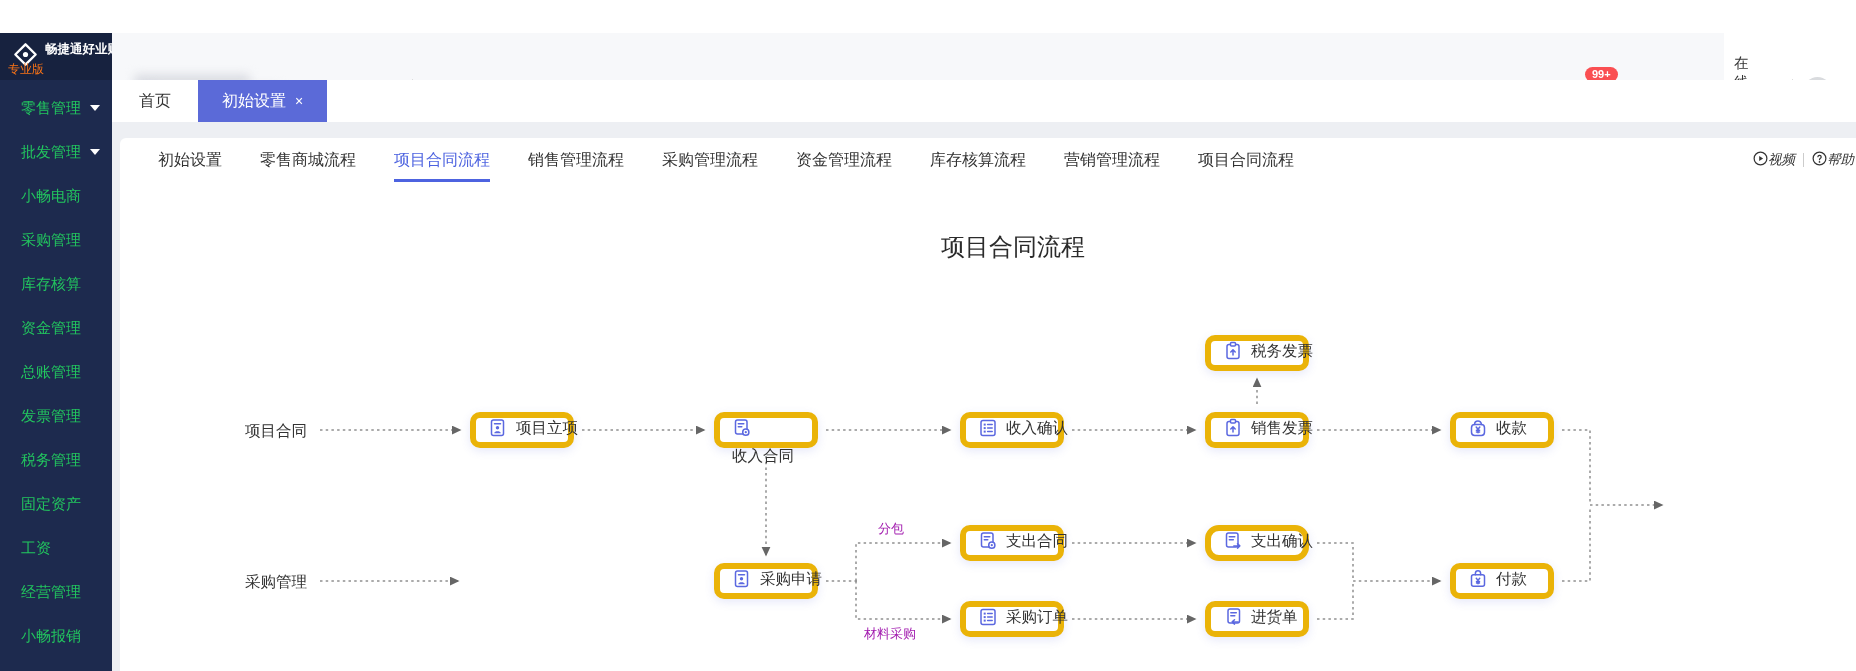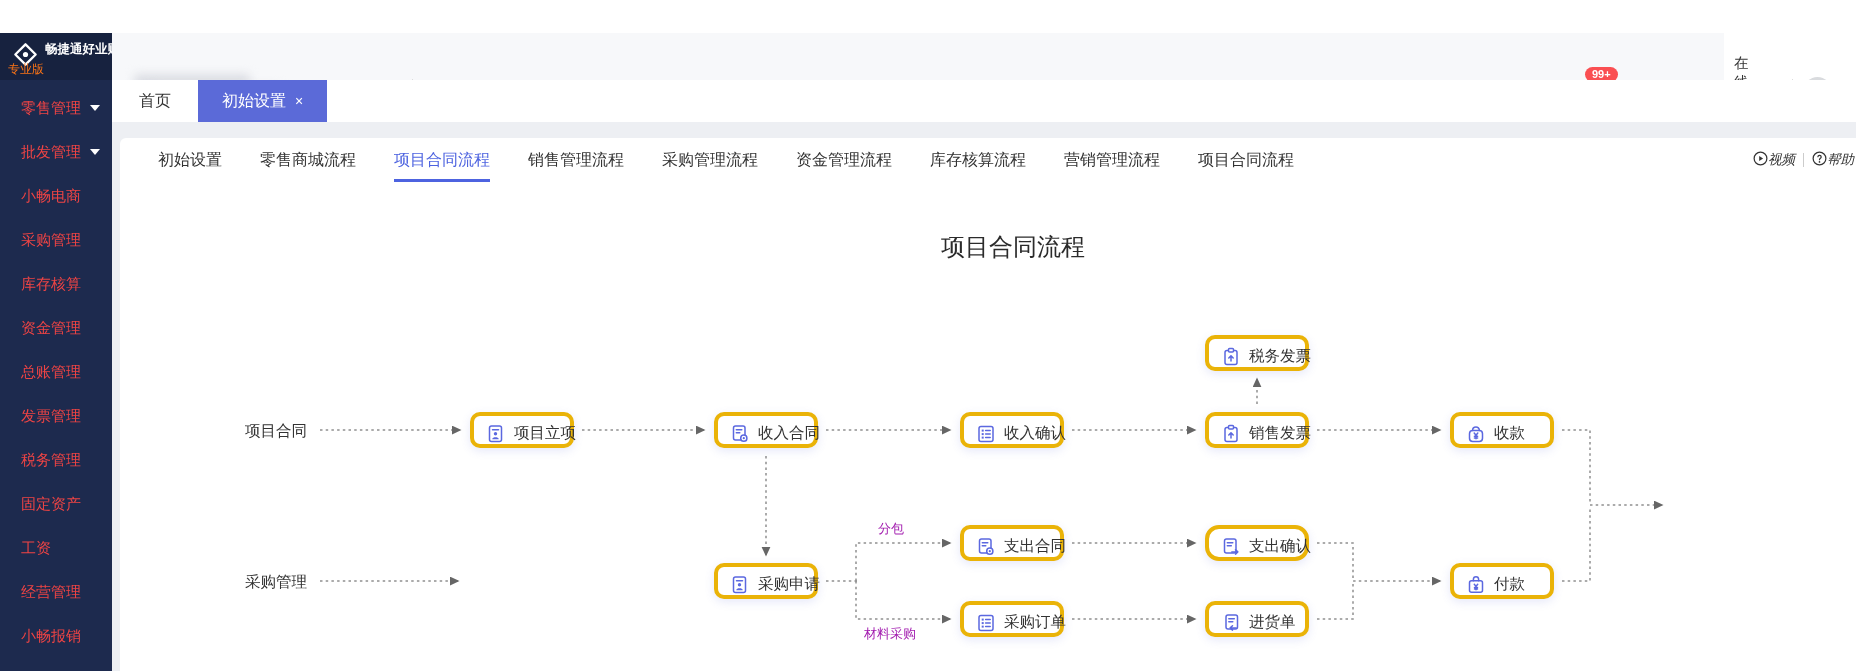--- a/index.html
+++ b/index.html
@@ -33,21 +33,21 @@
   #user-name { left:1838px; top:49px; font-size:15px; color:#333; white-space:nowrap; }
 
   
   #sidebar { left:0; top:33px; width:112px; height:638px; background:#1d2a4e; overflow:hidden; }
   #logo-block { left:0; top:0; width:112px; height:47px; background:#17223f; }
   #brand-name { position:absolute; left:45px; top:8px; color:#fff; font-size:12.5px;
     font-weight:bold; white-space:nowrap; }
   #edition { position:absolute; left:8px; top:28px; color:#f97316; font-size:12px; }
   #side-menu { position:absolute; left:0; top:53px; width:112px; }
   .side-item { height:44px; display:flex; align-items:center; padding-left:21px;
-    color:#ef4444; font-size:15px; cursor:pointer; }
+    color:#22c55e; font-size:15px; cursor:pointer; }
   .side-caret { width:0; height:0; border-left:5px solid transparent;
     border-right:5px solid transparent; border-top:6px solid #fff; margin-left:9px; }
 
   
   #tabbar { left:112px; top:80px; width:1744px; height:42px; background:#fff;
     display:flex; align-items:stretch; }
   .wtab { display:flex; align-items:center; padding:0 27px; font-size:16px; color:#333;
     cursor:pointer; }
   .wtab.active { background:#5b6ad8; color:#fff; padding:0 24px; }
   .wtab .close { margin-left:9px; font-size:14px; }
@@ -65,23 +65,23 @@
     align-items:center; gap:8px; font-size:13.5px; color:#333; }
   #nav-right .lbl { display:flex; align-items:flex-start; cursor:pointer;font-style:italic; }
   #nav-right .sep { width:1px; height:14px; background:#ccc; }
 
   #flow-title { left:900px; top:231px; width:226px; text-align:center; font-size:24px;
     font-weight:500; color:#2b2b2b; }
 
   
   #edges-svg { left:0; top:0; width:1856px; height:671px; pointer-events:none; }
   .flow-node { position:absolute; height:36px; background:#fff;
-    border:4px solid #eab308; border-radius:10px;
+    border:6px solid #eab308; border-radius:10px;
     box-shadow:0 3px 10px rgba(100,110,220,.16);
-    display:flex; align-items:flex-end; padding-left:12px; gap:8px;
+    display:flex; align-items:flex-start; padding-left:12px; gap:8px;
     font-size:15.5px; color:#333; cursor:pointer; white-space:nowrap; }
   .flow-node svg { flex:0 0 auto; }
   .flow-rowlabel { position:absolute; font-size:15.5px; color:#333; white-space:nowrap; }
   .flow-edgelabel { position:absolute; font-size:13px; color:#a21caf; white-space:nowrap; }
 </style>
 </head>
 <body>
 
 <div id="top-strip" class="abs"></div>
 
@@ -290,21 +290,21 @@
 <div id="flow-layer" class="abs" style="left:0;top:0;width:1856px;height:671px;">
     <div class="flow-node" style="left: 470px; top: 412px; width: 104px;">
       <svg width="20" height="20" viewBox="0 0 20 20" fill="none" stroke="#5b68e0" stroke-width="1.5" stroke-linecap="round" stroke-linejoin="round">
         <rect x="3.5" y="2" width="12" height="15.5" rx="2"></rect>
         <path d="M6.5 5.8h6"></path>
         <circle cx="9.5" cy="9.8" r="1.7" fill="#5b68e0" stroke="none"></circle>
         <path d="M6.3 14.9c0-2.1 6.4-2.1 6.4 0v.4H6.3z" fill="#5b68e0" stroke="none"></path>
       </svg>
       <span>项目立项</span>
     </div>
-    <div class="flow-node" style="left: 714px; top: 412px; width: 104px;">
+    <div class="flow-node" style="left: 714px; top: 412px; width: 104px; flex-direction: column;">
       <svg width="20" height="20" viewBox="0 0 20 20" fill="none" stroke="#5b68e0" stroke-width="1.5" stroke-linecap="round" stroke-linejoin="round">
         <rect x="3.5" y="2" width="11.5" height="14" rx="2"></rect>
         <path d="M6.3 5.8h5.5M6.3 8.8h3.5"></path>
         <circle cx="13.8" cy="14.2" r="3.1" fill="#fff"></circle>
         <circle cx="13.8" cy="14.2" r="1.1" fill="#5b68e0" stroke="none"></circle>
       </svg>
       <span>收入合同</span>
     </div>
     <div class="flow-node" style="left: 960px; top: 412px; width: 104px;">
       <svg width="20" height="20" viewBox="0 0 20 20" fill="none" stroke="#5b68e0" stroke-width="1.5" stroke-linecap="round" stroke-linejoin="round">

